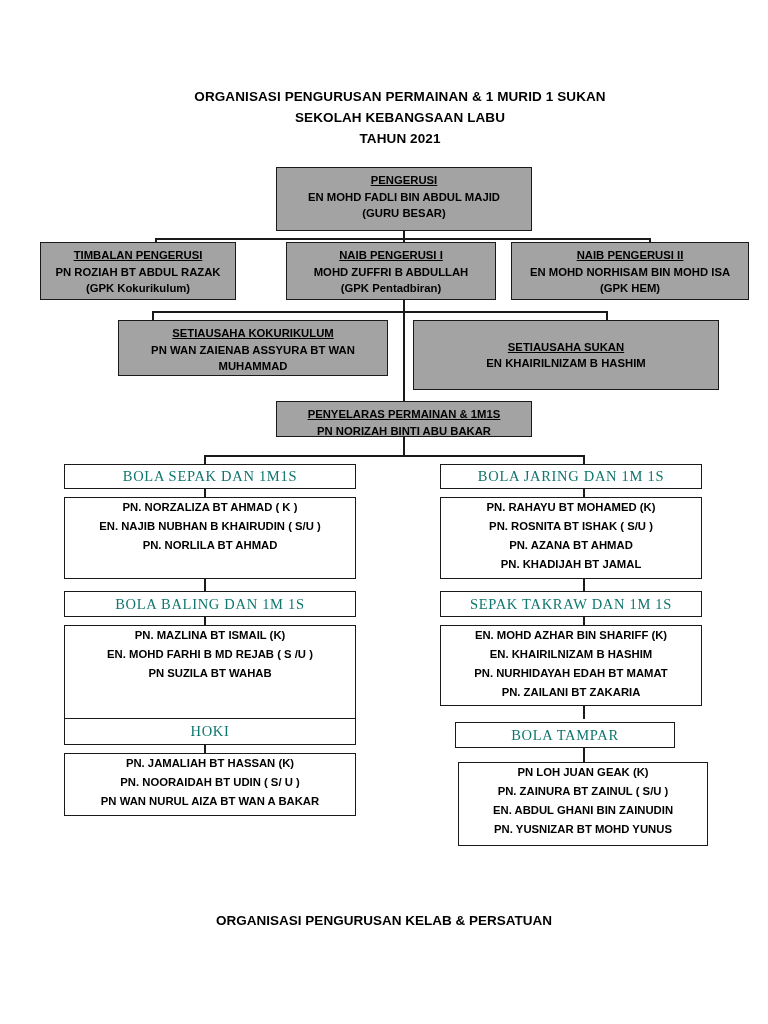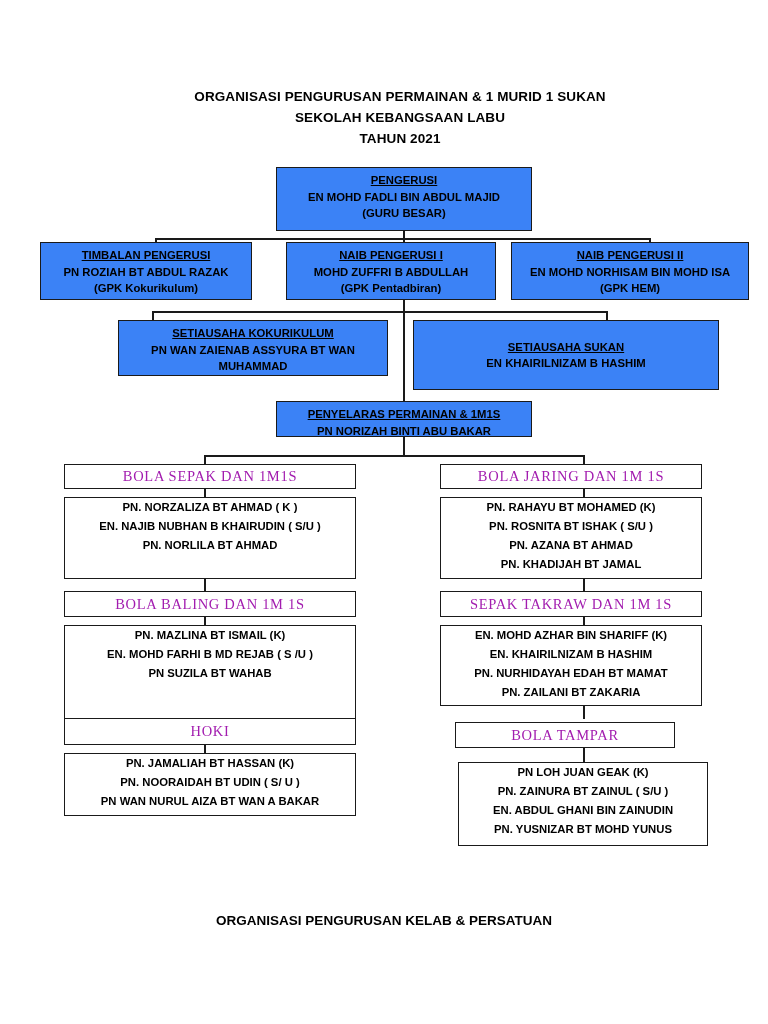--- a/index.html
+++ b/index.html
@@ -40,21 +40,21 @@
   .footer-line {
     font-size: 13.5px;
     font-weight: bold;
     line-height: 20px;
   }
 
   
   .box {
     position: absolute;
     border: 1.6px solid #1a1a1a;
-    background: #3b82f6;
+    background: #a3a3a3;
     display: flex;
     flex-direction: column;
     align-items: center;
     justify-content: flex-start;
     text-align: center;
     padding: 4px 6px;
     z-index: 3;
   }
   .box.vcenter { justify-content: center; }
 
@@ -72,21 +72,21 @@
     border: 1.6px solid #1a1a1a;
     background: #ffffff;
     display: flex;
     align-items: center;
     justify-content: center;
     z-index: 3;
   }
   .sport-head .sh-text {
     font-family: "Liberation Serif", serif;
     font-size: 14.5px;
-    color: #a21caf;
+    color: #0f766e;
     letter-spacing: 0.7px;
     white-space: nowrap;
   }
 
   
   .members {
     position: absolute;
     border: 1.6px solid #1a1a1a;
     background: #ffffff;
     display: flex;
@@ -151,21 +151,21 @@
   <div class="ln-v" style="left:583px; top:616px; height:10px;"></div>
   <div class="ln-v" style="left:583px; top:705px; height:14px;"></div>
   <div class="ln-v" style="left:583px; top:748px; height:14px;"></div>
 
   <div class="box" style="left:276px; top:167px; width:256px; height:64px;">
     <div class="ln u">PENGERUSI</div>
     <div class="ln">EN MOHD FADLI BIN ABDUL MAJID</div>
     <div class="ln">(GURU BESAR)</div>
   </div>
 
-  <div class="box" style="left:40px; top:242px; width:212px; height:58px;">
+  <div class="box" style="left:40px; top:242px; width:196px; height:58px;">
     <div class="ln u">TIMBALAN  PENGERUSI</div>
     <div class="ln">PN ROZIAH BT ABDUL RAZAK</div>
     <div class="ln">(GPK Kokurikulum)</div>
   </div>
 
   <div class="box" style="left:286px; top:242px; width:210px; height:58px;">
     <div class="ln u">NAIB PENGERUSI I</div>
     <div class="ln">MOHD ZUFFRI B ABDULLAH</div>
     <div class="ln">(GPK Pentadbiran)</div>
   </div>

